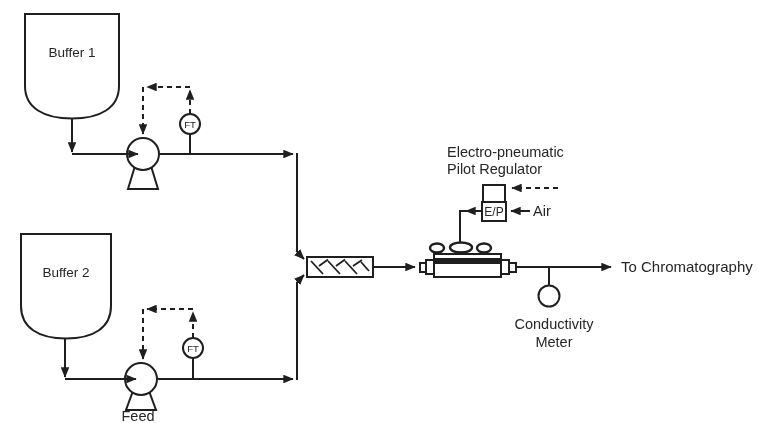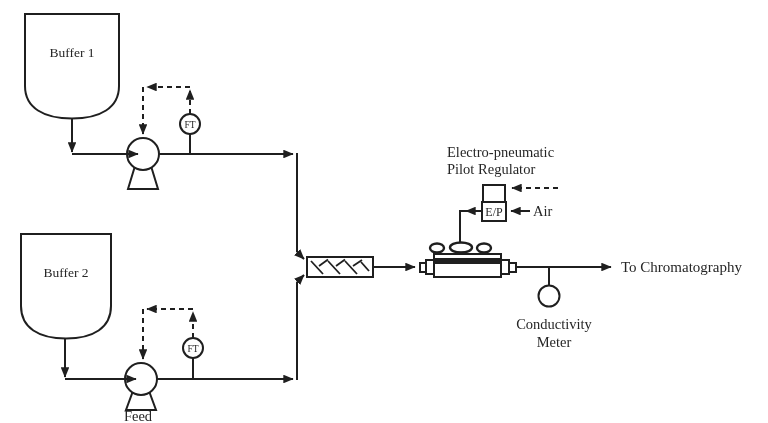--- a/index.html
+++ b/index.html
@@ -1,20 +1,20 @@
 <!DOCTYPE html>
 <html><head>
 <meta charset="utf-8">
 <style>
   html,body{margin:0;padding:0;background:#fff;}
   #stage{
     position:relative;
     width:768px;height:423px;
     background:#ffffff;
-    font-family:Liberation Serif, serif;
+    font-family:Liberation Sans, sans-serif;
     overflow:hidden;
   }
   svg{display:block;}
   text{fill:#262626;}
   .lbl{font-size:13.5px;}
   .lbl-lg{font-size:14.5px;}
   .lbl-sm{font-size:9.5px;}
   .lbl-ep{font-size:12px;}
 </style>
 </head>

